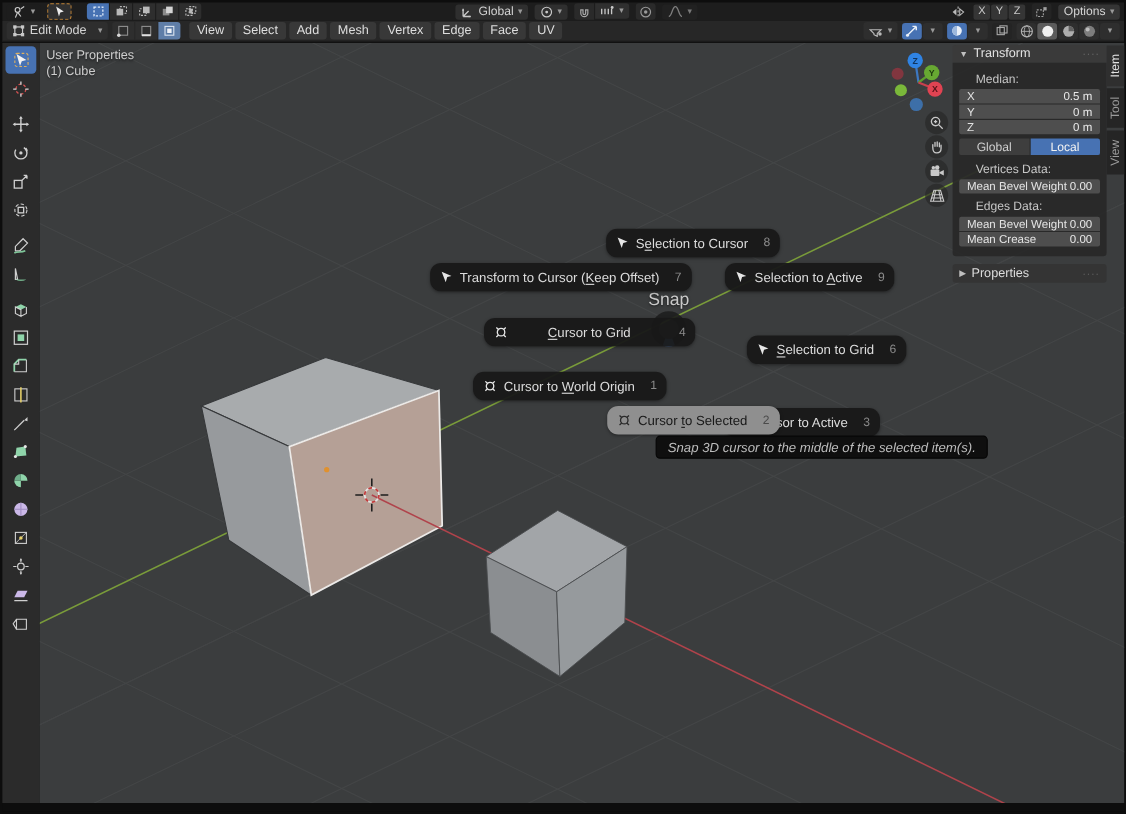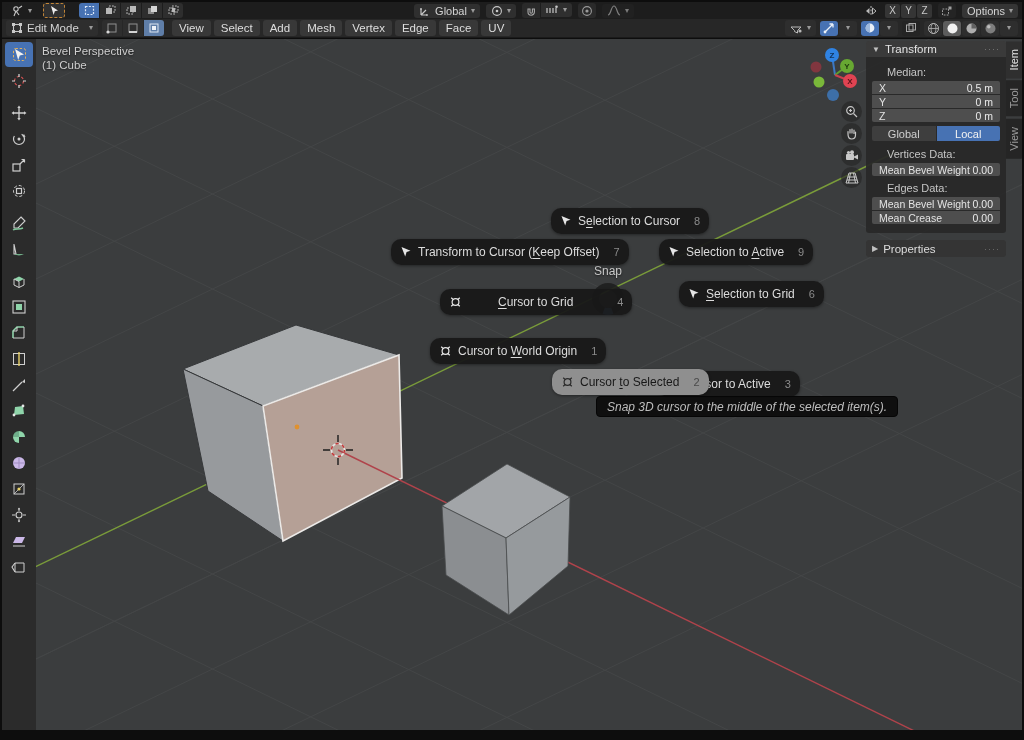--- a/index.html
+++ b/index.html
@@ -43,21 +43,21 @@
   .vp-label{position:absolute;left:6px;top:5px;color:#cfcfcf;font-size:11.5px;line-height:14px;
     text-shadow:0 1px 2px rgba(0,0,0,.5);}
   
   .pie-item{position:absolute;height:26px;background:rgba(24,24,24,.95);border-radius:10px;
     display:flex;align-items:center;gap:6px;padding:0 9px;color:#dcdcdc;font-size:12px;white-space:nowrap;
     box-shadow:0 1px 3px rgba(0,0,0,.4);}
   .pie-item .u{text-decoration:underline;text-underline-offset:2px;}
   .pie-item .badge{color:#8b8b8b;font-size:11px;margin-left:8px;}
   .pie-item.hovered{background:#8f8f8f;color:#181818;}
   .pie-item.hovered .badge{color:#4a4a4a;}
-  .pie-title{position:absolute;width:80px;text-align:center;color:#c9c9c9;font-size:12px;
+  .pie-title{position:absolute;width:80px;text-align:center;color:#c9c9c9;font-size:16px;
     text-shadow:0 1px 2px rgba(0,0,0,.6);}
   .tooltip{position:absolute;height:21px;background:rgba(14,14,14,.96);border:1px solid #060606;
     border-radius:4px;display:flex;align-items:center;padding:0 10px;color:#bdbdbd;font-size:12px;white-space:nowrap;font-style:italic;}
   
   .sidepanel{position:absolute;right:18px;top:2px;width:140px;}
   .panel-hdr{height:16px;background:#3a3a3a;border-radius:3px 3px 0 0;display:flex;align-items:center;
     padding:0 6px;gap:5px;color:#e2e2e2;font-size:11.5px;}
   .panel-hdr .dots{margin-left:auto;color:#787878;font-size:9px;letter-spacing:1px;}
   .panel-body{background:rgba(40,40,40,.94);border-radius:0 0 3px 3px;padding:6px 6px 8px 6px;}
   .flabel{color:#c6c6c6;font-size:11px;margin:3px 1px 3px 15px;}
@@ -507,21 +507,21 @@
         <circle cx="783" cy="43" r="5.5" fill="#7ab83a"></circle>
         <circle cx="797" cy="56" r="6" fill="#3d6fa8"></circle>
         <text x="796" y="19" font-size="8" fill="#10335c" text-anchor="middle" font-weight="bold">Z</text>
         <text x="811" y="30" font-size="8" fill="#1e3a0e" text-anchor="middle" font-weight="bold">Y</text>
         <text x="814" y="45" font-size="8" fill="#551318" text-anchor="middle" font-weight="bold">X</text>
       </g>
     </svg>
 
     
     <div class="vp-label">
-      <div>Bevel Perspective</div>
+      <div>User Properties</div>
       <div>(1) Cube</div>
     </div>
 
     
     <div class="navbtn" style="right:160px; top:62px; right:auto; left:805px;">
       <svg width="13" height="13" viewBox="0 0 13 13">
         <circle cx="5.5" cy="5.5" r="3.8" fill="none" stroke="#c9c9c9" stroke-width="1.2"></circle>
         <path d="M8.5 8.5 L12 12 M4 5.5 L7 5.5 M5.5 4 L5.5 7" stroke="#c9c9c9" stroke-width="1.2"></path>
       </svg>
     </div>
@@ -573,21 +573,21 @@
       <span class="badge">9</span>
     </div>
     <div class="pie-item" style="left:404px;top:250px;gap:36px;">
       <svg width="13" height="12" viewBox="0 0 13 12">
           <circle cx="6.5" cy="6" r="3.4" fill="none" stroke="#e6e6e6" stroke-width="1.2"></circle>
           <path d="M2.2 1.7 L4.2 3.5 M10.8 1.7 L8.8 3.5 M2.2 10.3 L4.2 8.5 M10.8 10.3 L8.8 8.5" stroke="#e6e6e6" stroke-width="1.2"></path>
         </svg>
       <span><span></span><span class="u">C</span><span>ursor to Grid</span></span>
       <span class="badge">4</span>
     </div>
-    <div class="pie-item" style="left:643px;top:242px;justify-content:space-between;">
+    <div class="pie-item" style="left:643px;top:266px;justify-content:space-between;">
       <svg width="12" height="12" viewBox="0 0 12 12">
           <path d="M1.5 1 L10.5 4.8 L6.6 5.9 L5.2 10.5 Z" fill="#e6e6e6"></path>
         </svg>
       <span><span></span><span class="u">S</span><span>election to Grid</span></span>
       <span class="badge">6</span>
     </div>
     <div class="pie-item" style="left:394px;top:299px;">
       <svg width="13" height="12" viewBox="0 0 13 12">
           <circle cx="6.5" cy="6" r="3.4" fill="none" stroke="#e6e6e6" stroke-width="1.2"></circle>
           <path d="M2.2 1.7 L4.2 3.5 M10.8 1.7 L8.8 3.5 M2.2 10.3 L4.2 8.5 M10.8 10.3 L8.8 8.5" stroke="#e6e6e6" stroke-width="1.2"></path>

